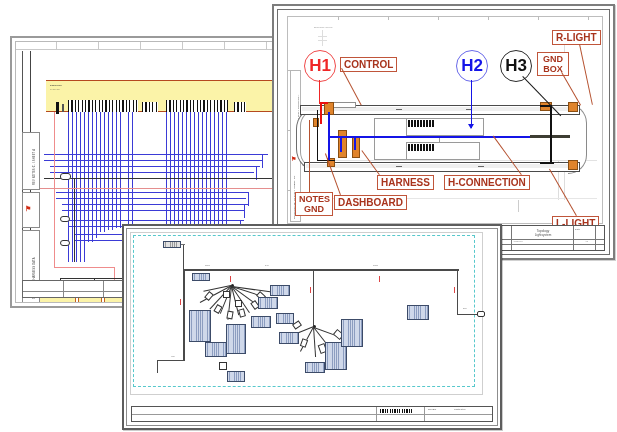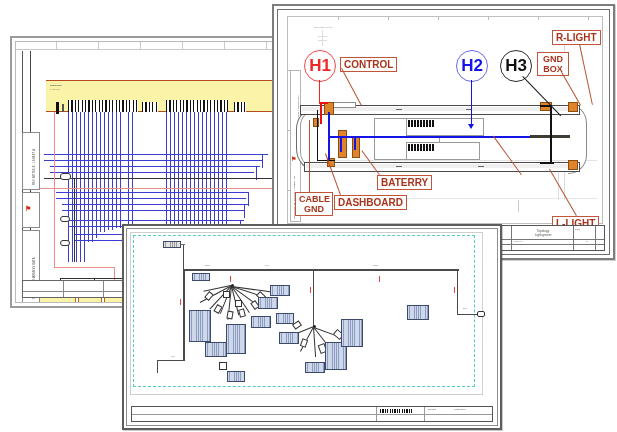--- a/index.html
+++ b/index.html
@@ -335,31 +335,32 @@
     </div>
     <div class="leader" style="left:284px;top:62px;width:38px;transform:rotate(60deg);"></div>
 
     <div class="lbl" style="left:274px;top:20px;">R-LIGHT</div>
     <div class="leader" style="left:302px;top:34px;width:62px;transform:rotate(78deg);"></div>
 
     <div class="lbl" style="left:274px;top:206px;">L-LIGHT</div>
     <div class="leader" style="left:298px;top:206px;width:54px;transform:rotate(-120deg);"></div>
 
     <div class="lbl two" style="left:17px;top:182px;width:30px;text-align:center;">
-      <span>CABLE</span><br>
+      <span>NOTES</span><br>
       <span>GND</span>
     </div>
     <div class="leader" style="left:31px;top:182px;width:72px;transform:rotate(-90deg);"></div>
 
     <div class="lbl" style="left:56px;top:185px;">DASHBOARD</div>
     <div class="leader" style="left:62px;top:185px;width:44px;transform:rotate(-110deg);"></div>
 
-    <div class="lbl" style="left:99px;top:165px;">BATERRY</div>
+    <div class="lbl" style="left:99px;top:165px;">HARNESS</div>
     <div class="leader" style="left:101px;top:165px;width:30px;transform:rotate(-126deg);"></div>
 
+    <div class="lbl" style="left:166px;top:165px;">H-CONNECTION</div>
     <div class="leader" style="left:243px;top:165px;width:48px;transform:rotate(-126deg);"></div>
 
     <div class="topo-title">
       <div class="h" style="top:13px;left:0;right:0;"></div>
       <div class="h" style="top:18px;left:0;right:0;"></div>
       <div class="v" style="left:40px;"></div>
       <div class="v" style="left:60px;"></div>
       <div class="v" style="left:74px;"></div>
       <div class="v" style="left:86px;"></div>
       <div class="v" style="left:120px;"></div>

